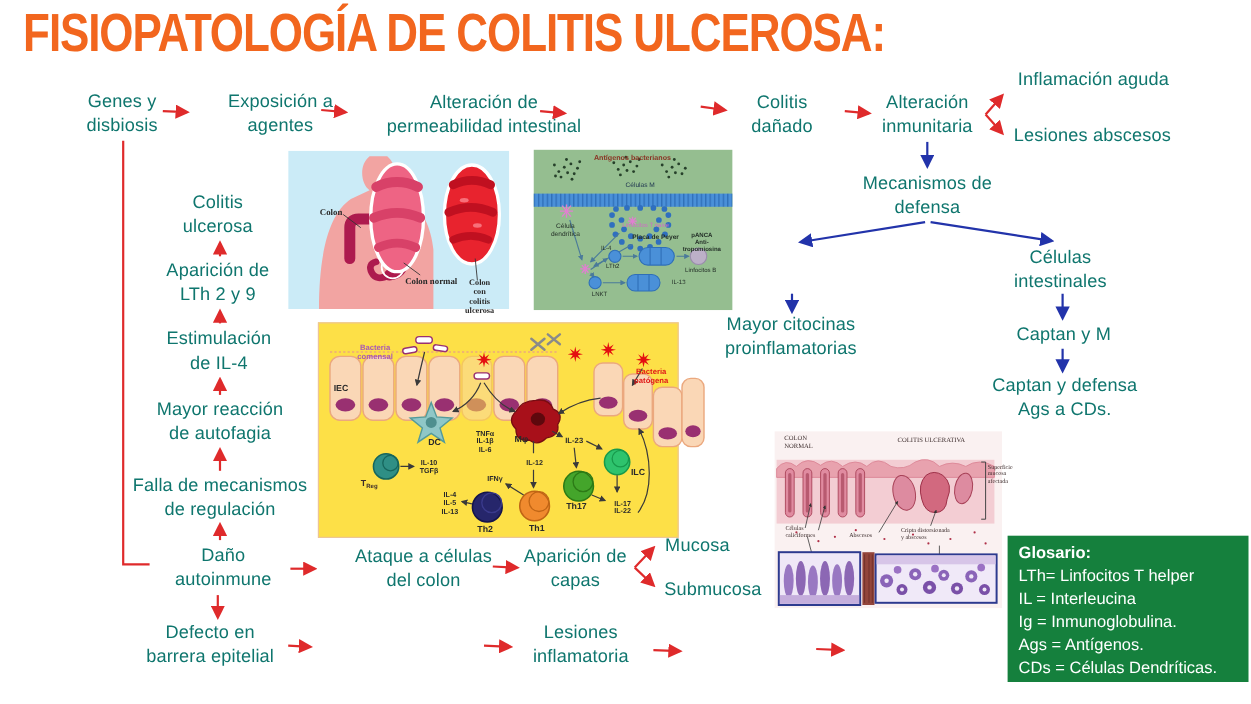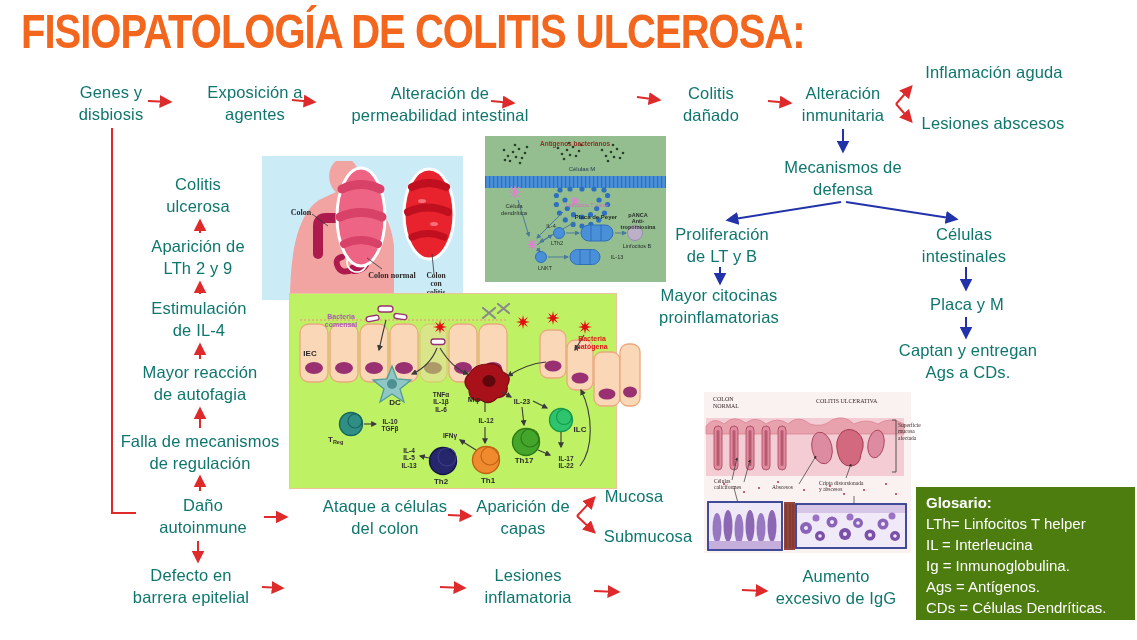--- a/index.html
+++ b/index.html
@@ -9,21 +9,21 @@
          letter-spacing:-1px;white-space:nowrap;transform:scale(1.0,1.22);transform-origin:left top;}
   .node{position:absolute;transform:translate(-50%,-50%);text-align:center;font-size:16.5px;
         line-height:22px;color:#0f766e;white-space:pre-line;letter-spacing:.15px;}
   .overlay{position:absolute;left:0;top:0;pointer-events:none;}
   .img{position:absolute;}
   .img svg{position:absolute;left:0;top:0;}
   .il{position:absolute;transform:translate(-50%,-50%);text-align:center;white-space:pre-line;
       line-height:1.12;color:#2A2A2A;}
   .ill{position:absolute;white-space:pre-line;line-height:1.15;color:#3A2A2A;}
   .serif{font-family:"Liberation Serif",serif;}
-  .glossary{position:absolute;left:916px;top:487px;width:219px;height:133px;background:#4d7c0f;
+  .glossary{position:absolute;left:916px;top:487px;width:219px;height:133px;background:#15803d;
             color:#fff;box-sizing:border-box;padding:5px 10px;font-size:15px;line-height:21px;}
   .glossary .g-title{font-weight:bold;}
 </style>
 </head>
 <body>
 
 <div id="canvas">
 
   <div class="title">FISIOPATOLOGÍA DE COLITIS ULCEROSA:</div>
 
@@ -78,28 +78,26 @@
 permeabilidad intestinal</div>
   <div class="node" style="left:711px;top:104px">Colitis
 dañado</div>
   <div class="node" style="left:843px;top:104px">Alteración
 inmunitaria</div>
   <div class="node" style="left:994px;top:72px">Inflamación aguda</div>
   <div class="node" style="left:993px;top:123px">Lesiones abscesos</div>
 
   <div class="node" style="left:843px;top:178px">Mecanismos de
 defensa</div>
-  <div class="node" style="left:722px;top:245px">Proliferación
-de LT y B</div>
   <div class="node" style="left:964px;top:245px">Células
 intestinales</div>
   <div class="node" style="left:719px;top:306px">Mayor citocinas
 proinflamatorias</div>
-  <div class="node" style="left:967px;top:304px">Placa y M</div>
-  <div class="node" style="left:968px;top:361px">Captan y entregan
+  <div class="node" style="left:967px;top:304px">Captan y M</div>
+  <div class="node" style="left:968px;top:361px">Captan y defensa
 Ags a CDs.</div>
 
   <div class="node" style="left:198px;top:195px">Colitis
 ulcerosa</div>
   <div class="node" style="left:198px;top:257px">Aparición de
 LTh 2 y 9</div>
   <div class="node" style="left:199px;top:319px">Estimulación
 de IL-4</div>
   <div class="node" style="left:200px;top:383px">Mayor reacción
 de autofagia</div>
@@ -111,24 +109,22 @@
   <div class="node" style="left:385px;top:517px">Ataque a células
 del colon</div>
   <div class="node" style="left:523px;top:517px">Aparición de
 capas</div>
   <div class="node" style="left:634px;top:496px">Mucosa</div>
   <div class="node" style="left:648px;top:536px">Submucosa</div>
   <div class="node" style="left:191px;top:586px">Defecto en
 barrera epitelial</div>
   <div class="node" style="left:528px;top:586px">Lesiones
 inflamatoria</div>
-  <div class="node" style="left:836px;top:587px">Aumento
-excesivo de IgG</div>
-
-  <div class="img" style="left:262px;top:156px;width:201px;height:144px">
+
+  <div class="img" style="left:262px;top:137px;width:201px;height:144px">
     <svg width="201" height="144" viewBox="0 0 201 144">
       <rect width="201" height="144" fill="#CBEBF7"></rect>
       <path d="M28,144 C28,96 36,58 57,44 L74,36 C66,30 64,13 74,5 L90,5 C100,13 98,30 90,36 L107,44 C122,52 130,70 132,90 L132,144 Z" fill="#F2A4A2"></path>
       <path d="M56,98 V70 Q56,62 64,62 H96 Q104,62 104,70 V100 Q104,112 92,113" stroke="#AD1A4E" stroke-width="10" fill="none" stroke-linecap="round"></path>
       <path d="M92,113 q-12,6 -16,-2 q-4,-8 4,-10" stroke="#AD1A4E" stroke-width="6" fill="none" stroke-linecap="round"></path>
       <circle cx="95" cy="106" r="10" fill="none" stroke="#fff" stroke-width="1.6"></circle>
       <line x1="50" y1="58" x2="66" y2="70" stroke="#333" stroke-width="0.8"></line>
       <ellipse cx="99" cy="61" rx="24" ry="49" fill="#EE6484" stroke="#fff" stroke-width="3"></ellipse>
       <path d="M80,33 q19,-9 38,0" stroke="#D84168" stroke-width="9" fill="none" stroke-linecap="round"></path>
       <path d="M78,61 q21,-9 42,0" stroke="#D84168" stroke-width="9" fill="none" stroke-linecap="round"></path>
@@ -258,21 +254,21 @@
     <div class="il" style="left:111px;top:81px;font-size:6px;font-weight:bold;color:#243028">Placa de Peyer</div>
     <div class="il" style="left:153px;top:85px;font-size:5.5px;font-weight:bold;color:#243028">pANCA
 Anti-tropomiosina</div>
     <div class="il" style="left:152px;top:110px;font-size:5.5px;color:#243028">Linfocitos B</div>
     <div class="il" style="left:66px;top:90px;font-size:5.5px;color:#243028">IL-4</div>
     <div class="il" style="left:72px;top:107px;font-size:5.5px;color:#243028">LTh2</div>
     <div class="il" style="left:60px;top:132px;font-size:5.5px;color:#243028">LNKT</div>
     <div class="il" style="left:132px;top:121px;font-size:5.5px;color:#243028">IL-13</div>
   </div>
 
-  <div class="img" style="left:289px;top:293px;width:328px;height:196px;background:#bef264;border:1.5px solid #ECC39B;box-sizing:border-box">
+  <div class="img" style="left:289px;top:293px;width:328px;height:196px;background:#fde047;border:1.5px solid #ECC39B;box-sizing:border-box">
     <svg width="352" height="193" viewBox="0 0 352 193">
       <defs>
         <path id="burst" d="M0,-7 L1,-2.3 L4.9,-4.9 L2.3,-1 L7,0 L2.3,1 L4.9,4.9 L1,2.3 L0,7 L-1,2.3 L-4.9,4.9 L-2.3,1 L-7,0 L-2.3,-1 L-4.9,-4.9 L-1,-2.3 Z"></path>
         <marker id="mi" viewBox="0 0 10 10" refX="8" refY="5" markerWidth="5.5" markerHeight="5.5" orient="auto">
             <path d="M0,0 L10,5 L0,10 z" fill="#3A3A3A"></path>
           </marker>
       </defs>
       <g>
         <g transform="translate(10,30)">
             <rect width="28" height="58" rx="9" fill="#FAD7B6" stroke="#EBA87E" stroke-width="1.3"></rect>

